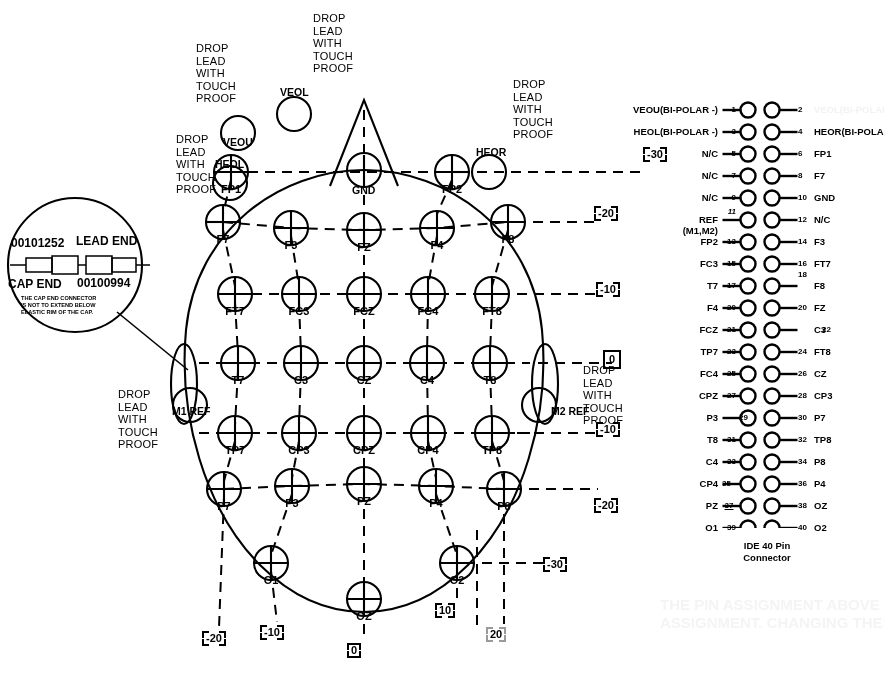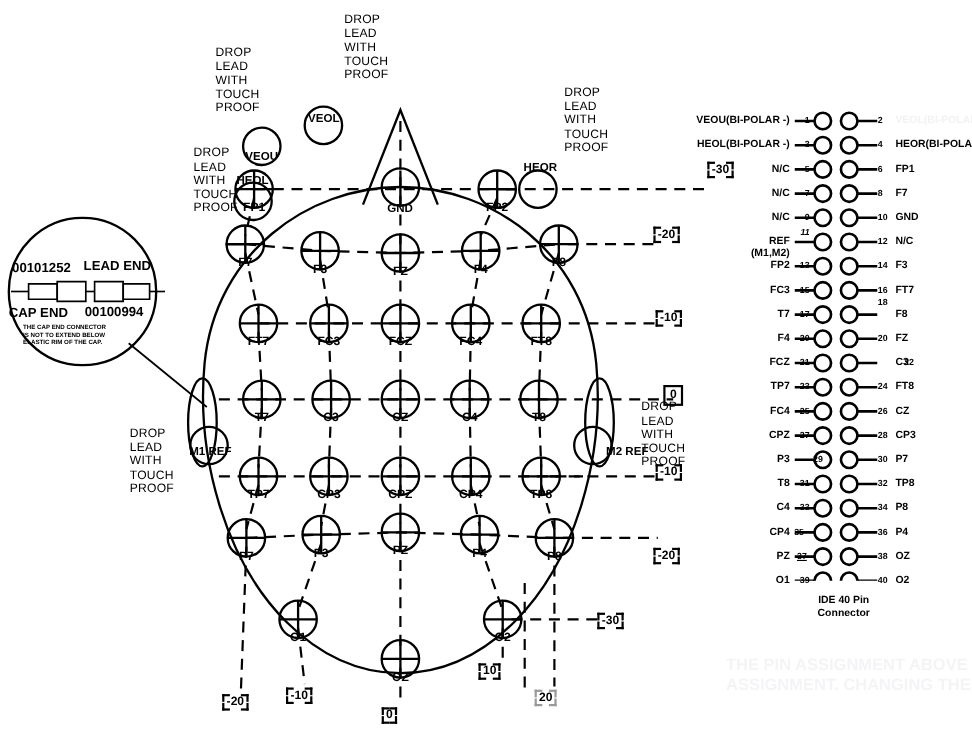--- a/index.html
+++ b/index.html
@@ -319,21 +319,21 @@
       <circle cx="238" cy="133" r="17"></circle>
       <circle cx="230" cy="183" r="17"></circle>
       <circle cx="489" cy="172" r="17"></circle>
       <circle cx="364" cy="170" r="17"></circle>
       <path d="M364 155 L364 186"></path>
       <circle cx="190" cy="405" r="17"></circle>
       <circle cx="539" cy="405" r="17"></circle>
     </g>
   </svg>
 
-  <div class="abs lbl" style="left:280px;top:86px;margin-top:16px;">VEOL</div>
+  <div class="abs lbl" style="left:280px;top:86px;">VEOL</div>
   <div class="abs lbl" style="left:223px;top:136px;">VEOU</div>
   <div class="abs lbl" style="left:215px;top:158px;">HEOL</div>
   <div class="abs lbl" style="left:476px;top:146px;">HEOR</div>
   <div class="abs lbl" style="left:352px;top:184px;">GND</div>
   <div class="abs lbl" style="left:172px;top:404px;line-height:14px;">M1
 REF</div>
   <div class="abs lbl" style="left:551px;top:404px;line-height:14px;">M2
 REF</div>
 
   <div class="abs txt" style="left:196px;top:42px;">DROP

